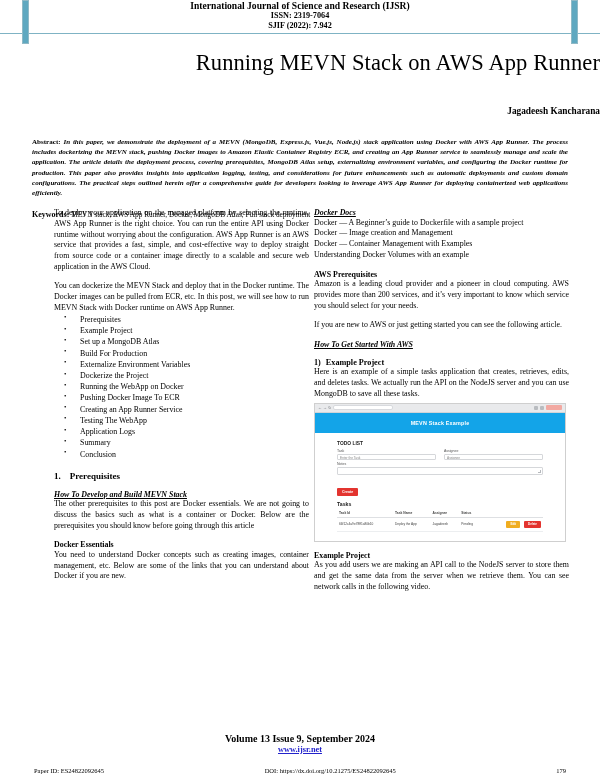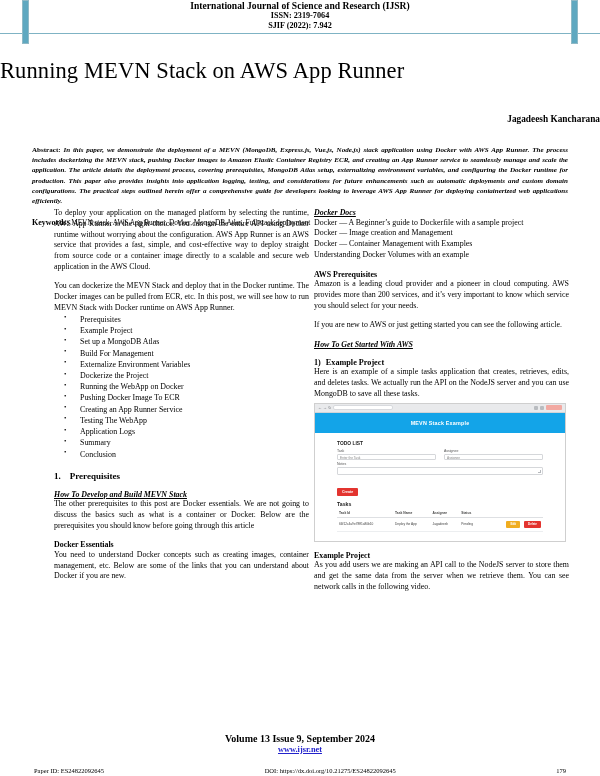--- a/index.html
+++ b/index.html
@@ -24,25 +24,25 @@
   .bar-left { left: 22px; }
   .bar-right { right: 22px; }
   .rule {
     margin-top: 2px;
     border-top: 1px solid #7fb3c4;
     width: 100%;
   }
 
   
   .title {
-    text-align: left;
+    text-align: right;
     font-size: 22.5px;
     font-weight: normal;
     letter-spacing: 0.1px;
-    margin-top: 24px;
+    margin-top: 16px;
   }
   .author {
     text-align: right;
     font-size: 9.3px;
     font-weight: bold;
     margin-top: 30px;
   }
 
   
   .abstract-wrap { margin: 21px 32px 0 32px; }
@@ -244,21 +244,21 @@
   <div class="columns">
 
     <div class="col">
       <p>To deploy your application on the managed platform by selecting the runtime, AWS App Runner is the right choice. You can run the entire API using Docker runtime without worrying about the configuration. AWS App Runner is an AWS service that provides a fast, simple, and cost-effective way to deploy straight from source code or a container image directly to a scalable and secure web application in the AWS Cloud.</p>
       <p class="tight">You can dockerize the MEVN Stack and deploy that in the Docker runtime. The Docker images can be pulled from ECR, etc. In this post, we will see how to run MEVN Stack with Docker runtime on AWS App Runner.</p>
 
       <ul class="bullets">
         <li>Prerequisites</li>
         <li>Example Project</li>
         <li>Set up a MongoDB Atlas</li>
-        <li>Build For Management</li>
+        <li>Build For Production</li>
         <li>Externalize Environment Variables</li>
         <li>Dockerize the Project</li>
         <li>Running the WebApp on Docker</li>
         <li>Pushing Docker Image To ECR</li>
         <li>Creating an App Runner Service</li>
         <li>Testing The WebApp</li>
         <li>Application Logs</li>
         <li>Summary</li>
         <li>Conclusion</li>
       </ul>

